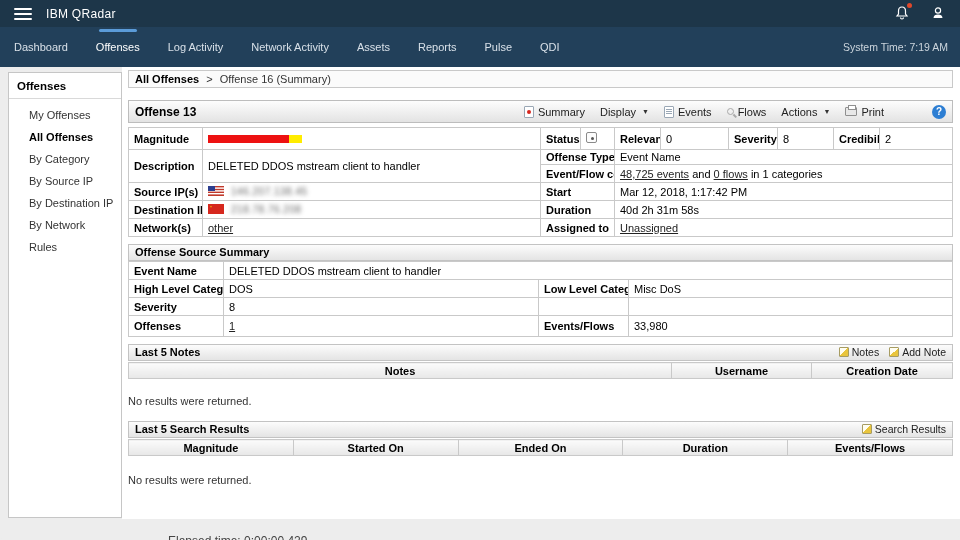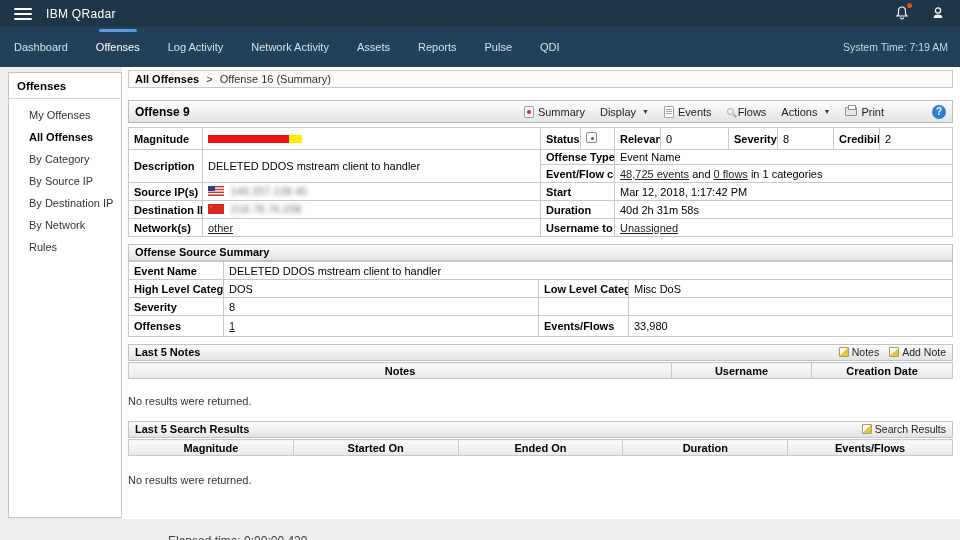--- a/index.html
+++ b/index.html
@@ -142,21 +142,21 @@
   <div class="main">
     <div class="main-inner">
 
       <div class="breadcrumb">
         <span class="root">All Offenses</span>
         <span class="sep">&gt;</span>
         <span>Offense 16 (Summary)</span>
       </div>
 
       <div class="offense-bar">
-        <span class="offense-title">Offense 9</span>
+        <span class="offense-title">Offense 13</span>
         <div class="tools">
           <span class="tool">
             <span class="doc-icon red"></span>
             <span>Summary</span>
           </span>
           <span class="tool">
             <span>Display</span>
             <span class="caret">▼</span>
           </span>
           <span class="tool">
@@ -255,21 +255,21 @@
                   </svg>
             </span>
             <span class="masked">218.78.76.208</span>
           </td>
           <td class="lbl" colspan="2">Duration</td>
           <td colspan="6">40d 2h 31m 58s</td>
         </tr>
         <tr style="height:18px;">
           <td class="lbl">Network(s)</td>
           <td><span class="lnk">other</span></td>
-          <td class="lbl" colspan="2">Username to</td>
+          <td class="lbl" colspan="2">Assigned to</td>
           <td colspan="6"><span class="lnk">Unassigned</span></td>
         </tr>
       </tbody>
         </table>
 
       <div class="sect">
         <span>Offense Source Summary</span>
       </div>
       <table class="detail">
         <colgroup>

